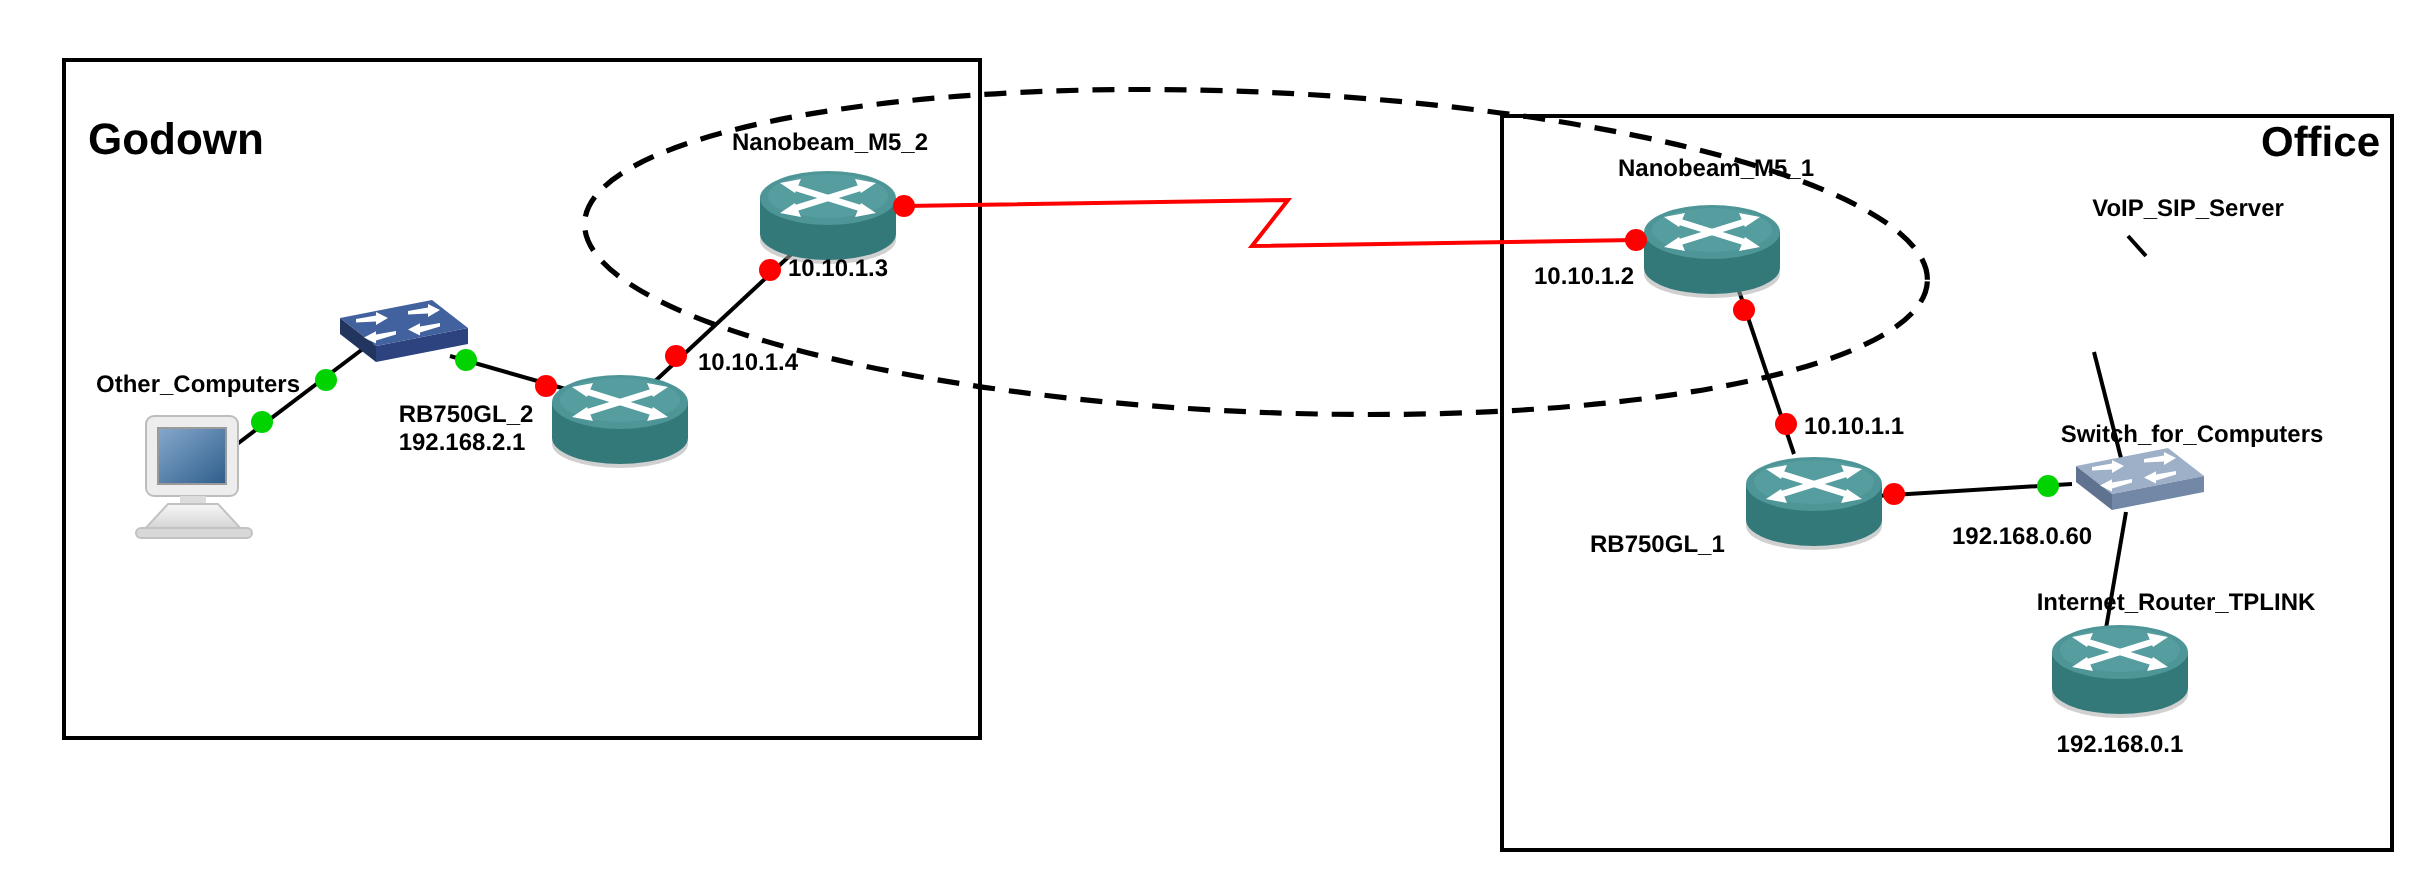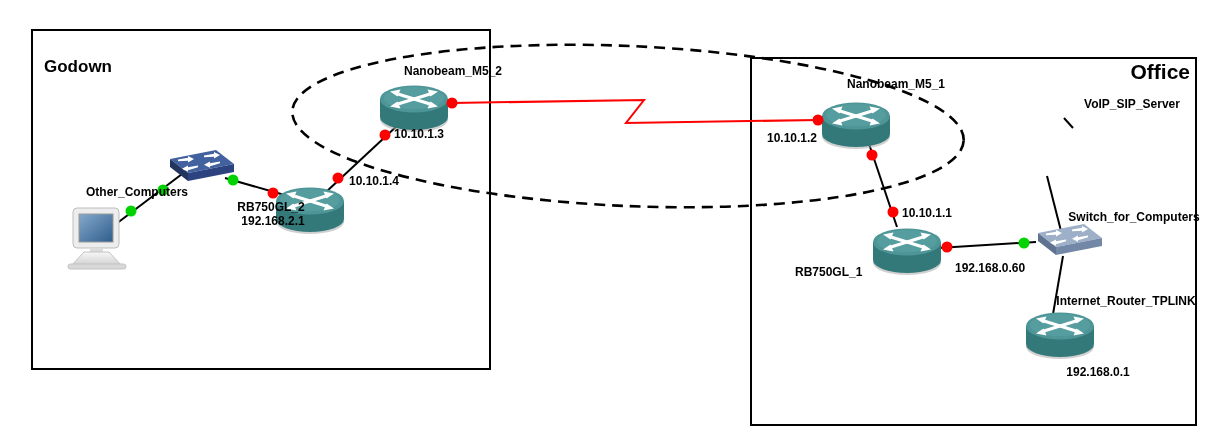--- a/index.html
+++ b/index.html
@@ -1,23 +1,23 @@
 <!DOCTYPE html>
 <html><head>
 <meta charset="utf-8">
 <style>
   html,body{margin:0;padding:0;background:#ffffff;}
   #canvas{
     position:relative;width:1206px;height:437px;background:#ffffff;
     font-family:"Liberation Sans", sans-serif;overflow:hidden;
   }
   .region-box{position:absolute;border:2.5px solid #000;box-sizing:border-box;background:transparent;}
-  .region-title{position:absolute;font-size:17px;font-weight:bold;color:#000;white-space:nowrap;}
+  .region-title{position:absolute;font-size:22px;font-weight:bold;color:#000;white-space:nowrap;}
   .lbl{position:absolute;font-size:12px;font-weight:bold;color:#000;white-space:nowrap;line-height:14px;}
-  .lbl.center{transform:translateX(-50%);text-align:right;margin-left:38px;}
+  .lbl.center{transform:translateX(-50%);text-align:left;}
   .lbl.right{transform:translateX(-100%);}
   svg.layer{position:absolute;left:0;top:0;}
   #link-layer{z-index:2;}
   .node{position:absolute;z-index:3;}
   #dot-layer{z-index:5;pointer-events:none;}
   .lbl,.region-title{z-index:6;}
   .region-box{z-index:1;}
   .link{stroke:#000;stroke-width:2;fill:none;}
   .wireless-zone{fill:none;stroke:#000;stroke-width:2.6;stroke-dasharray:11 7;}
   .serial-link{fill:none;stroke-width:2;}
@@ -218,21 +218,21 @@
 
   <div class="lbl center" style="left:415px;top:64px;">Nanobeam_M5_2</div>
   <div class="lbl" style="left:394px;top:127px;">10.10.1.3</div>
   <div class="lbl" style="left:349px;top:174px;">10.10.1.4</div>
 
   <div class="lbl center" style="left:858px;top:77px;">Nanobeam_M5_1</div>
   <div class="lbl" style="left:767px;top:131px;">10.10.1.2</div>
   <div class="lbl" style="left:902px;top:206px;">10.10.1.1</div>
 
   <div class="lbl" style="left:795px;top:241px;margin-top:24px;">RB750GL_1</div>
-  <div class="lbl" style="left:915px;top:261px;padding-left:40px;">192.168.0.60</div>
+  <div class="lbl" style="left:936px;top:261px;padding-left:40px;">192.168.0.60</div>
 
   <div class="lbl center" style="left:1094px;top:97px;">VoIP_SIP_Server</div>
   <div class="lbl center" style="left:1096px;top:210px;">Switch_for_Computers</div>
 
   <div class="lbl center" style="left:1088px;top:294px;">Internet_Router_TPLINK</div>
   <div class="lbl center" style="left:1060px;top:365px;">192.168.0.1</div>
 
 </div>
 
 </body></html>

